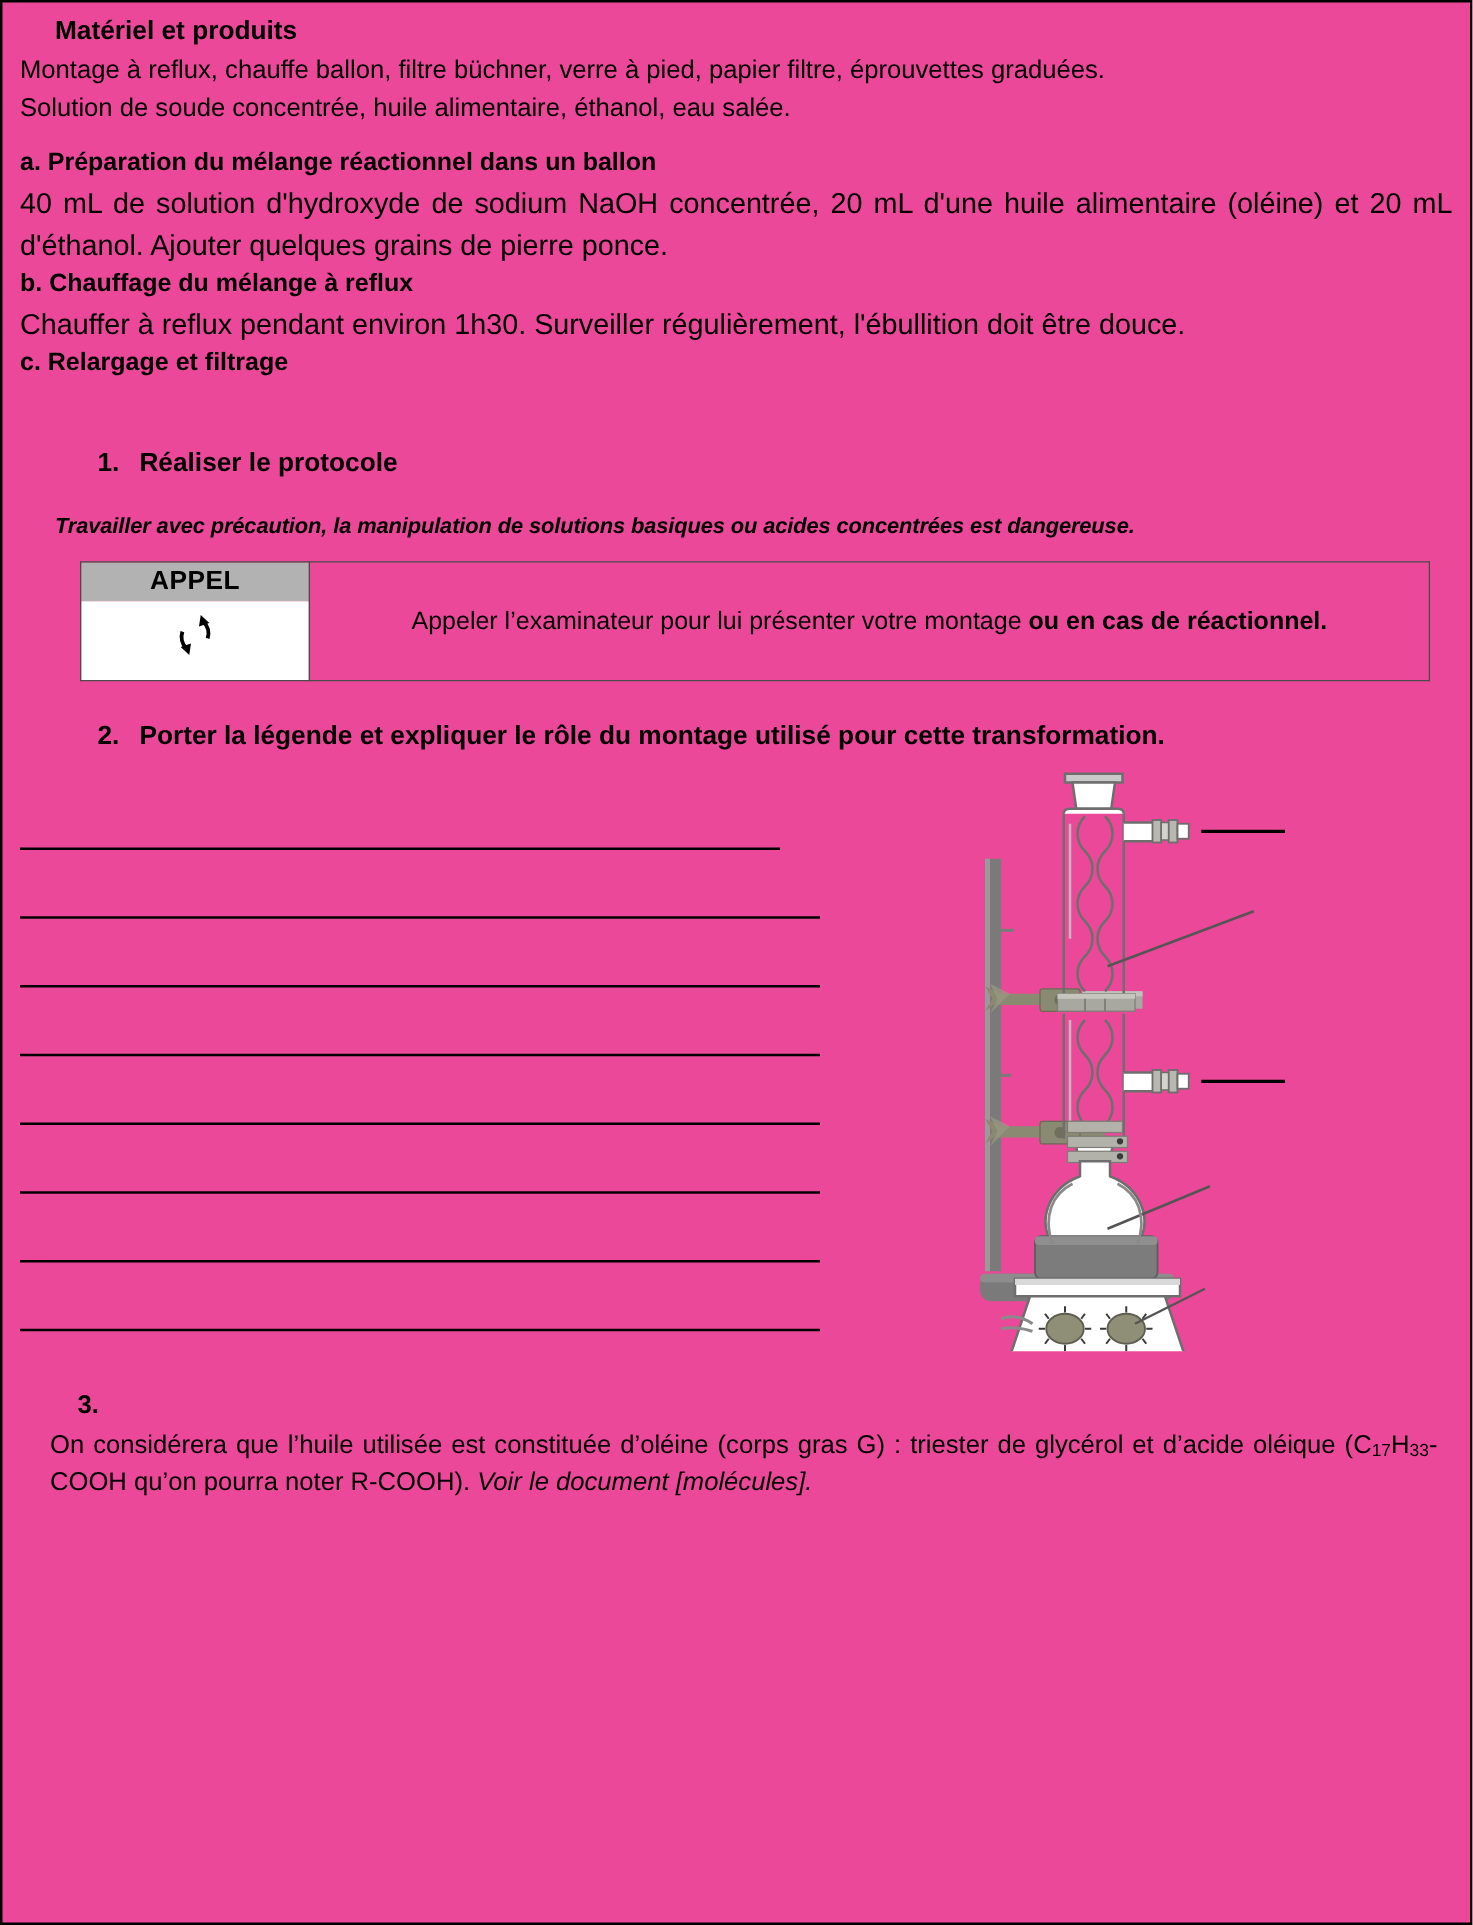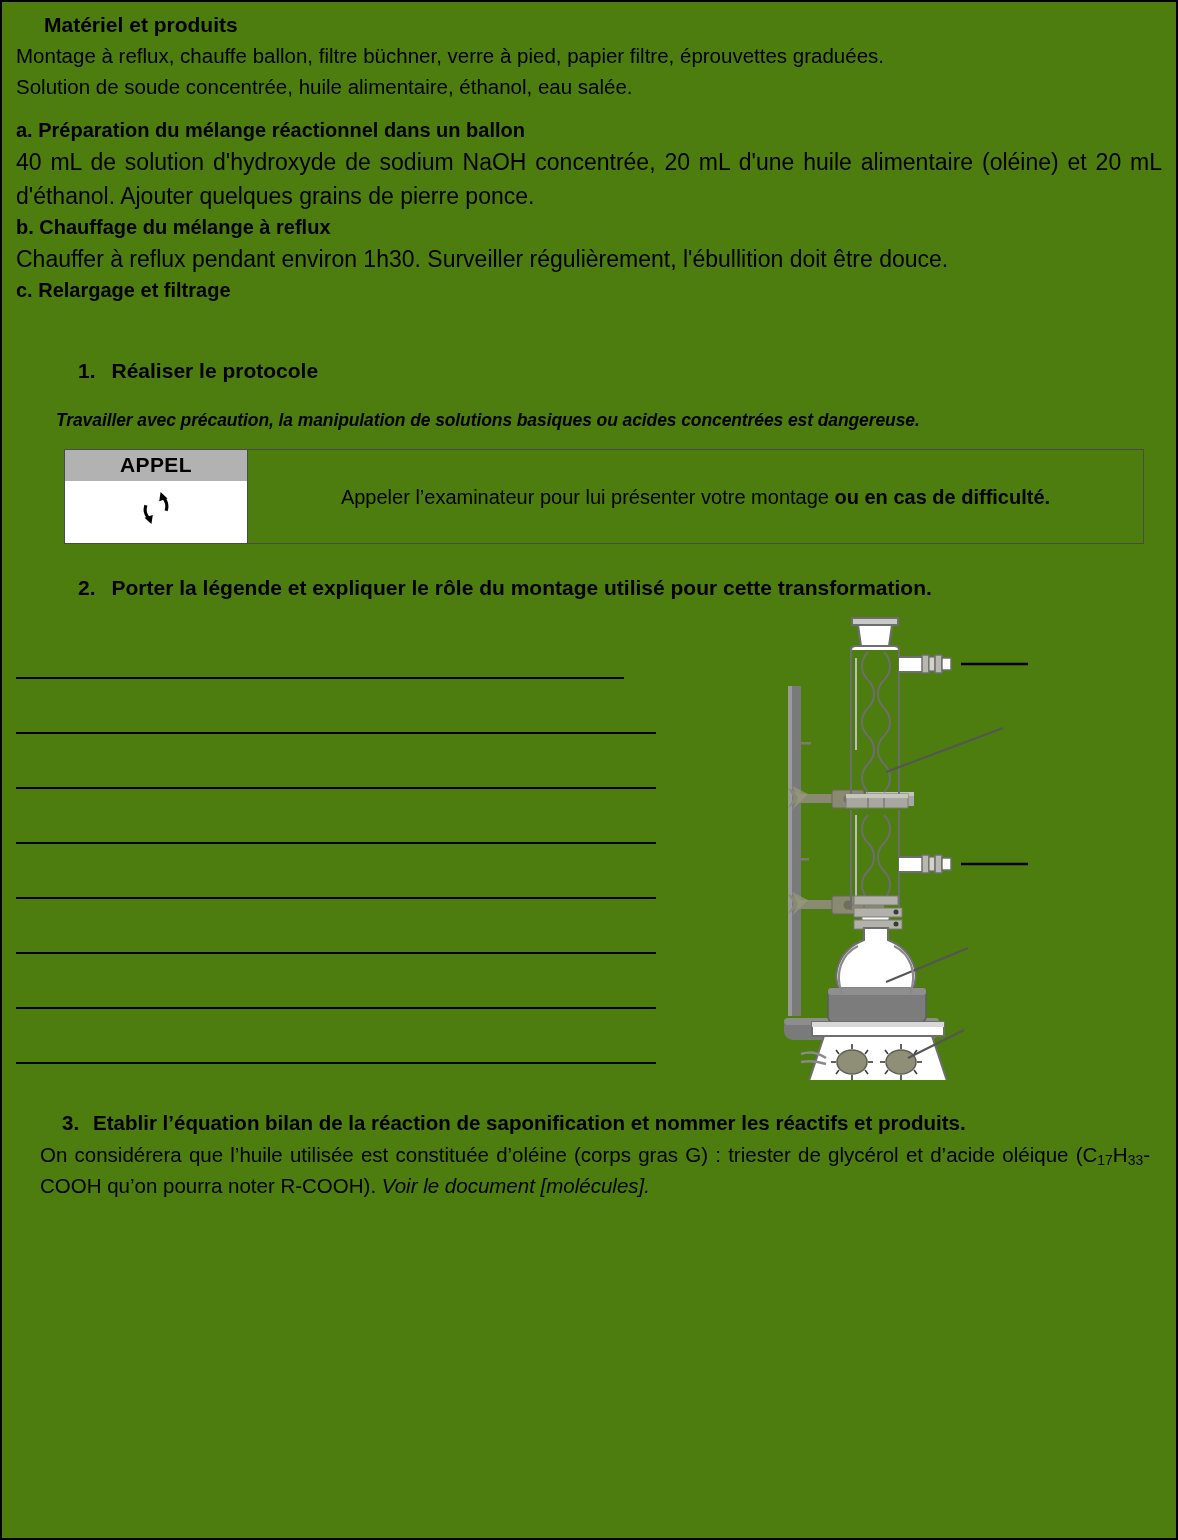--- a/index.html
+++ b/index.html
@@ -10,21 +10,21 @@
   body {
     font-family: "Liberation Sans", sans-serif;
     color: #000000;
   }
   #page {
     position: relative;
     width: 1178px;
     height: 1540px;
     box-sizing: border-box;
     border: 2px solid #000000;
-    background: #4d7c0f;
+    background: #ec4899;
     overflow: hidden;
   }
   .content {
     padding: 6px 14px 0 14px;
   }
   
   .head-indent {
     font-weight: bold;
     font-size: 21px;
     margin: 4px 0 3px 28px;
@@ -64,21 +64,21 @@
     gap: 16px;
     line-height: 1.3;
   }
   .q-num { flex: 0 0 auto; }
   .q-text { flex: 1 1 auto; }
 
   .warn-italic {
     font-style: italic;
     font-weight: bold;
     font-size: 17.5px;
-    margin: 0 0 0 40px;
+    margin: 0 0 0 28px;
     letter-spacing: -0.1px;
   }
 
   
   .appel-wrap {
     margin: 18px 0 0 48px;
     width: 1080px;
   }
   .appel-table {
     border-collapse: collapse;
@@ -203,21 +203,21 @@
                   <path d="M 16.5 35.5 A 14 14 0 0 1 13 21"></path>
                 </g>
                 <g fill="#000000">
                   <polygon points="29,6.5 36.5,13.5 27.5,16.5"></polygon>
                   <polygon points="19,41.5 11.5,34.5 20.5,31.5"></polygon>
                 </g>
               </svg>
             </div>
           </td>
           <td class="appel-right">
-            <span>Appeler l’examinateur pour lui présenter votre montage </span><b>ou en cas de difficulté.</b>
+            <span>Appeler l’examinateur pour lui présenter votre montage </span><b>ou en cas de réactionnel.</b>
           </td>
         </tr>
       </tbody>
         </table>
     </div>
 
     <div class="spacer-md"></div>
 
     <div class="q-item">
       <span class="q-num">2.</span>
@@ -404,21 +404,20 @@
             <path d="M 74 384 C 66 362 74 344 90 336"></path>
             <path d="M 142 384 C 150 362 142 344 126 336"></path>
           </g>
         </svg>
       </div>
     </div>
 
     <div class="final-block">
       <div class="final-q">
         <span>3.</span>
-        <span>Etablir l’équation bilan de la réaction de saponification et nommer les réactifs et produits.</span>
       </div>
       <div class="final-para">
         <span>On considérera que l’huile utilisée est constituée d’oléine (corps gras G) : triester de glycérol et d’acide oléique (C</span><sub>17</sub><span>H</span><sub>33</sub><span>-COOH qu’on pourra noter R-COOH). </span><i>Voir le document [molécules].</i>
       </div>
     </div>
 
   </div>
 </div>
 
 </body></html>

